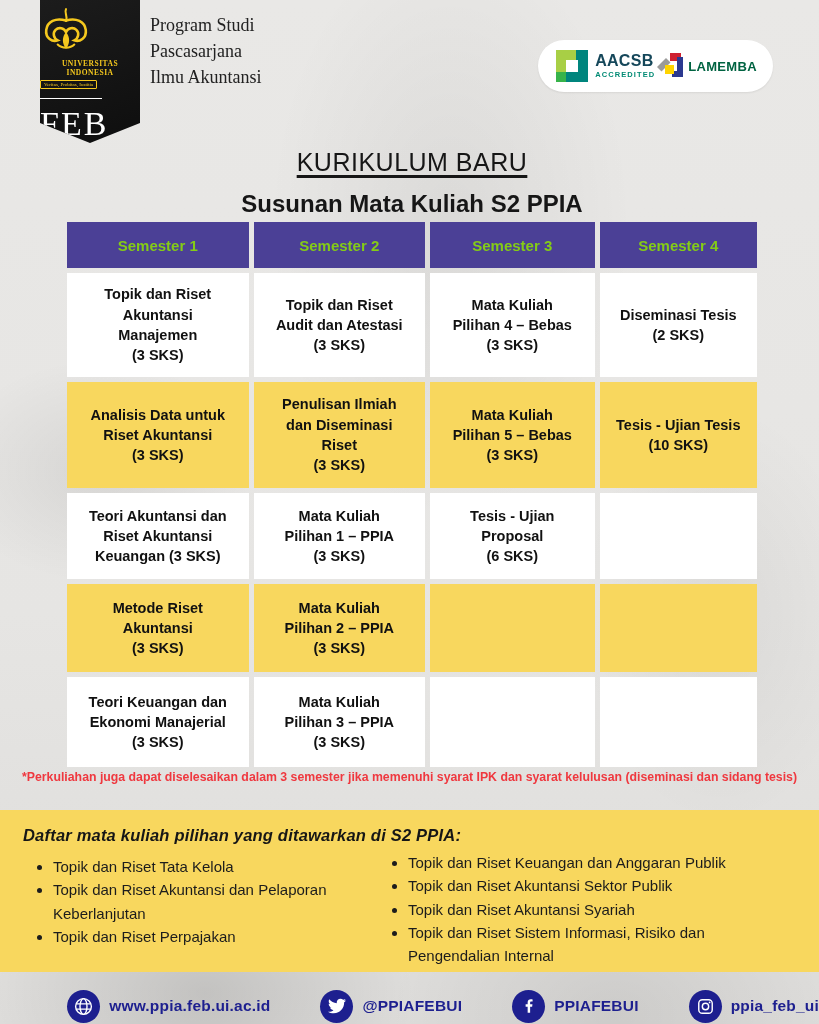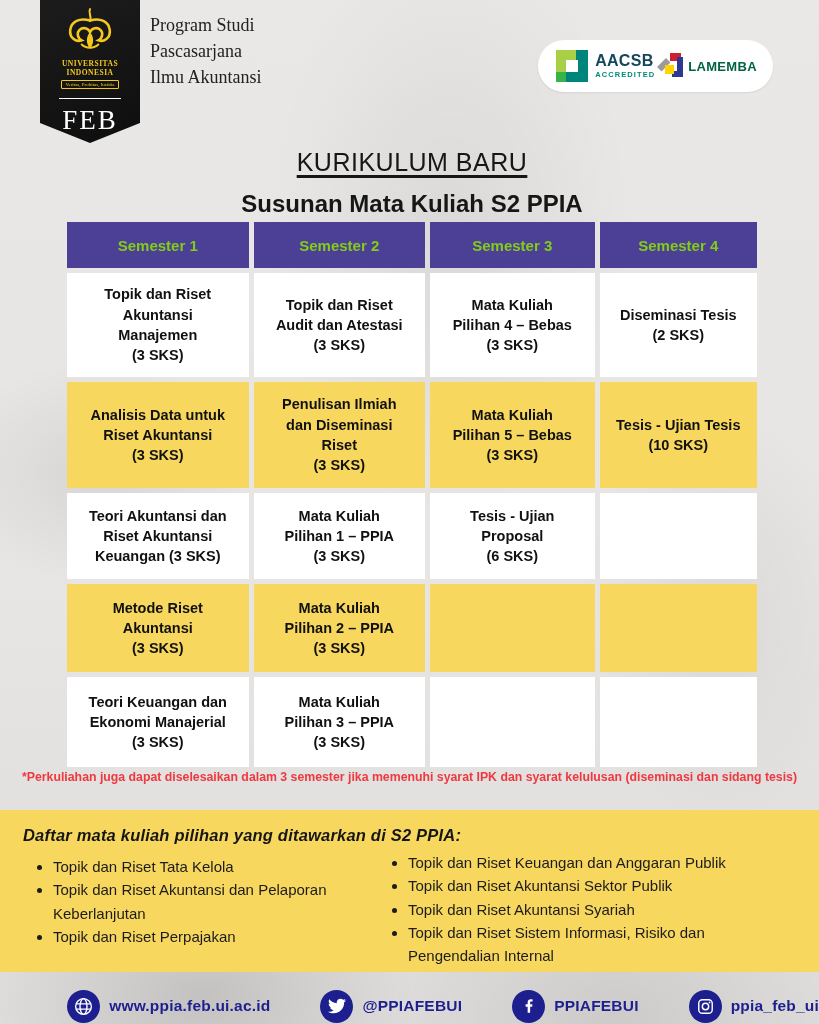--- a/index.html
+++ b/index.html
@@ -13,28 +13,28 @@
       radial-gradient(200px 300px at 88% 60%, rgba(0,0,0,.05), rgba(0,0,0,0) 70%),
       radial-gradient(300px 200px at 25% 97%, rgba(0,0,0,.12), rgba(0,0,0,0) 70%),
       radial-gradient(320px 220px at 75% 99%, rgba(0,0,0,.08), rgba(0,0,0,0) 70%),
       linear-gradient(180deg,#e9e8e6 0%, #e6e5e3 60%, #dddcda 100%);
   }
   
   .pennant {
     position:absolute; left:40px; top:0; width:100px; height:143px;
     background:linear-gradient(160deg,#1c1c1c,#0e0e0e);
     clip-path:polygon(0 0,100% 0,100% 86%,50% 100%,0 86%);
-    display:flex; flex-direction:column; align-items:center;
+    display:flex; flex-direction:column; align-items:flex-start;
     color:#f5c81e; text-align:center;
   }
   .pennant .makara { margin-top:7px; }
   .pennant .uni { font-family:"Liberation Serif", serif; font-size:7.5px; font-weight:700; letter-spacing:.5px; line-height:1.25; margin-top:2px; }
   .pennant .motto { font-family:"Liberation Serif", serif; font-size:5px; margin-top:2px; padding:1px 3px; border:.5px solid #f5c81e; border-radius:1px; }
   .pennant .rule { width:62px; height:1px; background:#fff; margin-top:9px; }
-  .pennant .feb { font-family:"Liberation Serif", serif; color:#fff; font-size:27px; letter-spacing:2px; margin-top:6px; font-weight:400; }
+  .pennant .feb { font-family:"Liberation Serif", serif; color:#fff; font-size:34px; letter-spacing:2px; margin-top:6px; font-weight:400; }
   .program {
     position:absolute; left:150px; top:12px;
     font-family:"Liberation Serif", serif; font-size:18px; color:#222; line-height:1.45;
   }
   .badge-pill {
     position:absolute; left:538px; top:40px; width:235px; height:52px;
     background:#fff; border-radius:26px; display:flex; align-items:center; justify-content:center; 
     box-shadow:0 1px 2px rgba(0,0,0,.08);
   }
   .aacsb { display:flex; align-items:center; gap:5px; }

